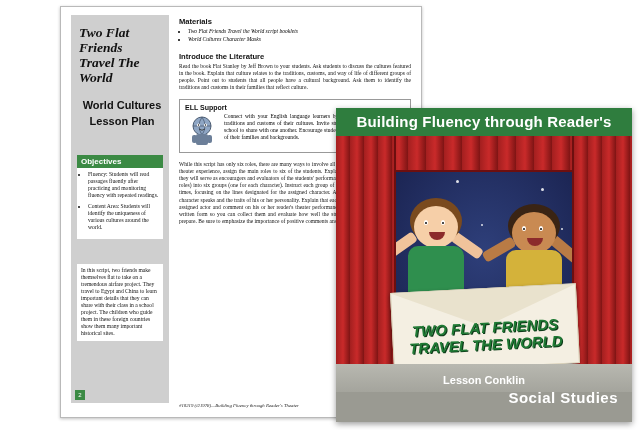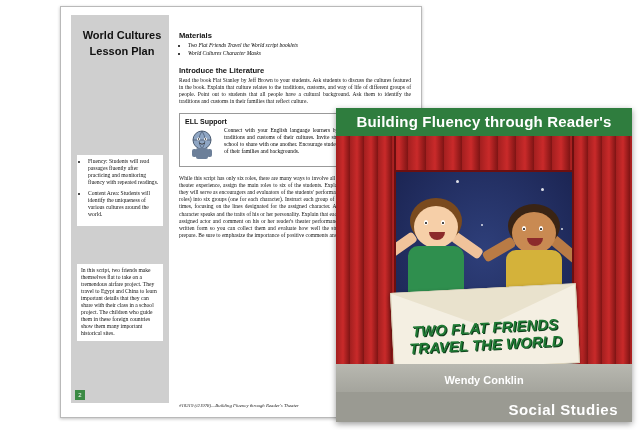--- a/index.html
+++ b/index.html
@@ -105,21 +105,20 @@
     text-align: center;
     line-height: 10px;
   }
 
   
   #lesson-right-col {
     position: absolute;
     left: 118px;
     top: 10px;
     width: 232px;
-    margin-top: 14px;
   }
   .sec-head {
     font-family: "Liberation Sans", sans-serif;
     font-weight: bold;
     font-size: 7.6px;
     color: #111;
     margin: 0 0 2px 0;
   }
   .sec-head.small {
     font-size: 7px;
@@ -250,21 +249,21 @@
   #social-studies-band {
     position: absolute;
     left: 0; bottom: 0;
     width: 100%;
     height: 30px;
     background: #9a9a92;
   }
   #social-studies-text {
     position: absolute;
     right: 14px;
-    bottom: 4px;
+    bottom: 16px;
     color: #ffffff;
     font-family: "Liberation Sans", sans-serif;
     font-size: 15px;
     font-weight: bold;
     letter-spacing: 0.5px;
   }
 
   
   #title-plate {
     position: absolute;
@@ -347,24 +346,26 @@
     background: #8c2b2b;
     border-radius: 0 0 8px 8px;
   }
 </style>
 </head>
 <body>
 
 <div id="lesson-page">
 
   <div id="lesson-left-col">
+    <div id="lesson-title">Two Flat Friends Travel The World</div>
     <div id="lesson-subtitle">World Cultures Lesson Plan</div>
   </div>
 
   <div id="objectives-panel">
+    <div class="panel-head">Objectives</div>
     <div class="panel-body">
       <ul>
         <li>Fluency: Students will read passages fluently after practicing and monitoring fluency with repeated readings.</li>
         <li>Content Area: Students will identify the uniqueness of various cultures around the world.</li>
       </ul>
     </div>
   </div>
 
   <div id="summary-panel">
     <div class="panel-body">In this script, two friends make themselves flat to take on a tremendous airfare project. They travel to Egypt and China to learn important details that they can share with their class in a school project. The children who guide them in these foreign countries show them many important historical sites.</div>
@@ -473,17 +474,17 @@
     <div id="curtain-right"></div>
 
     <div id="title-plate">
       <div id="cover-title">
         <span>TWO FLAT FRIENDS</span><br>
         <span>TRAVEL THE WORLD</span>
       </div>
     </div>
 
     <div id="stage-floor"></div>
-    <div id="cover-author">Wendy Conklin</div>
+    <div id="cover-author">Lesson Conklin</div>
     <div id="social-studies-band"></div>
     <div id="social-studies-text">Social Studies</div>
   </div>
 </div>
 
 </body></html>

